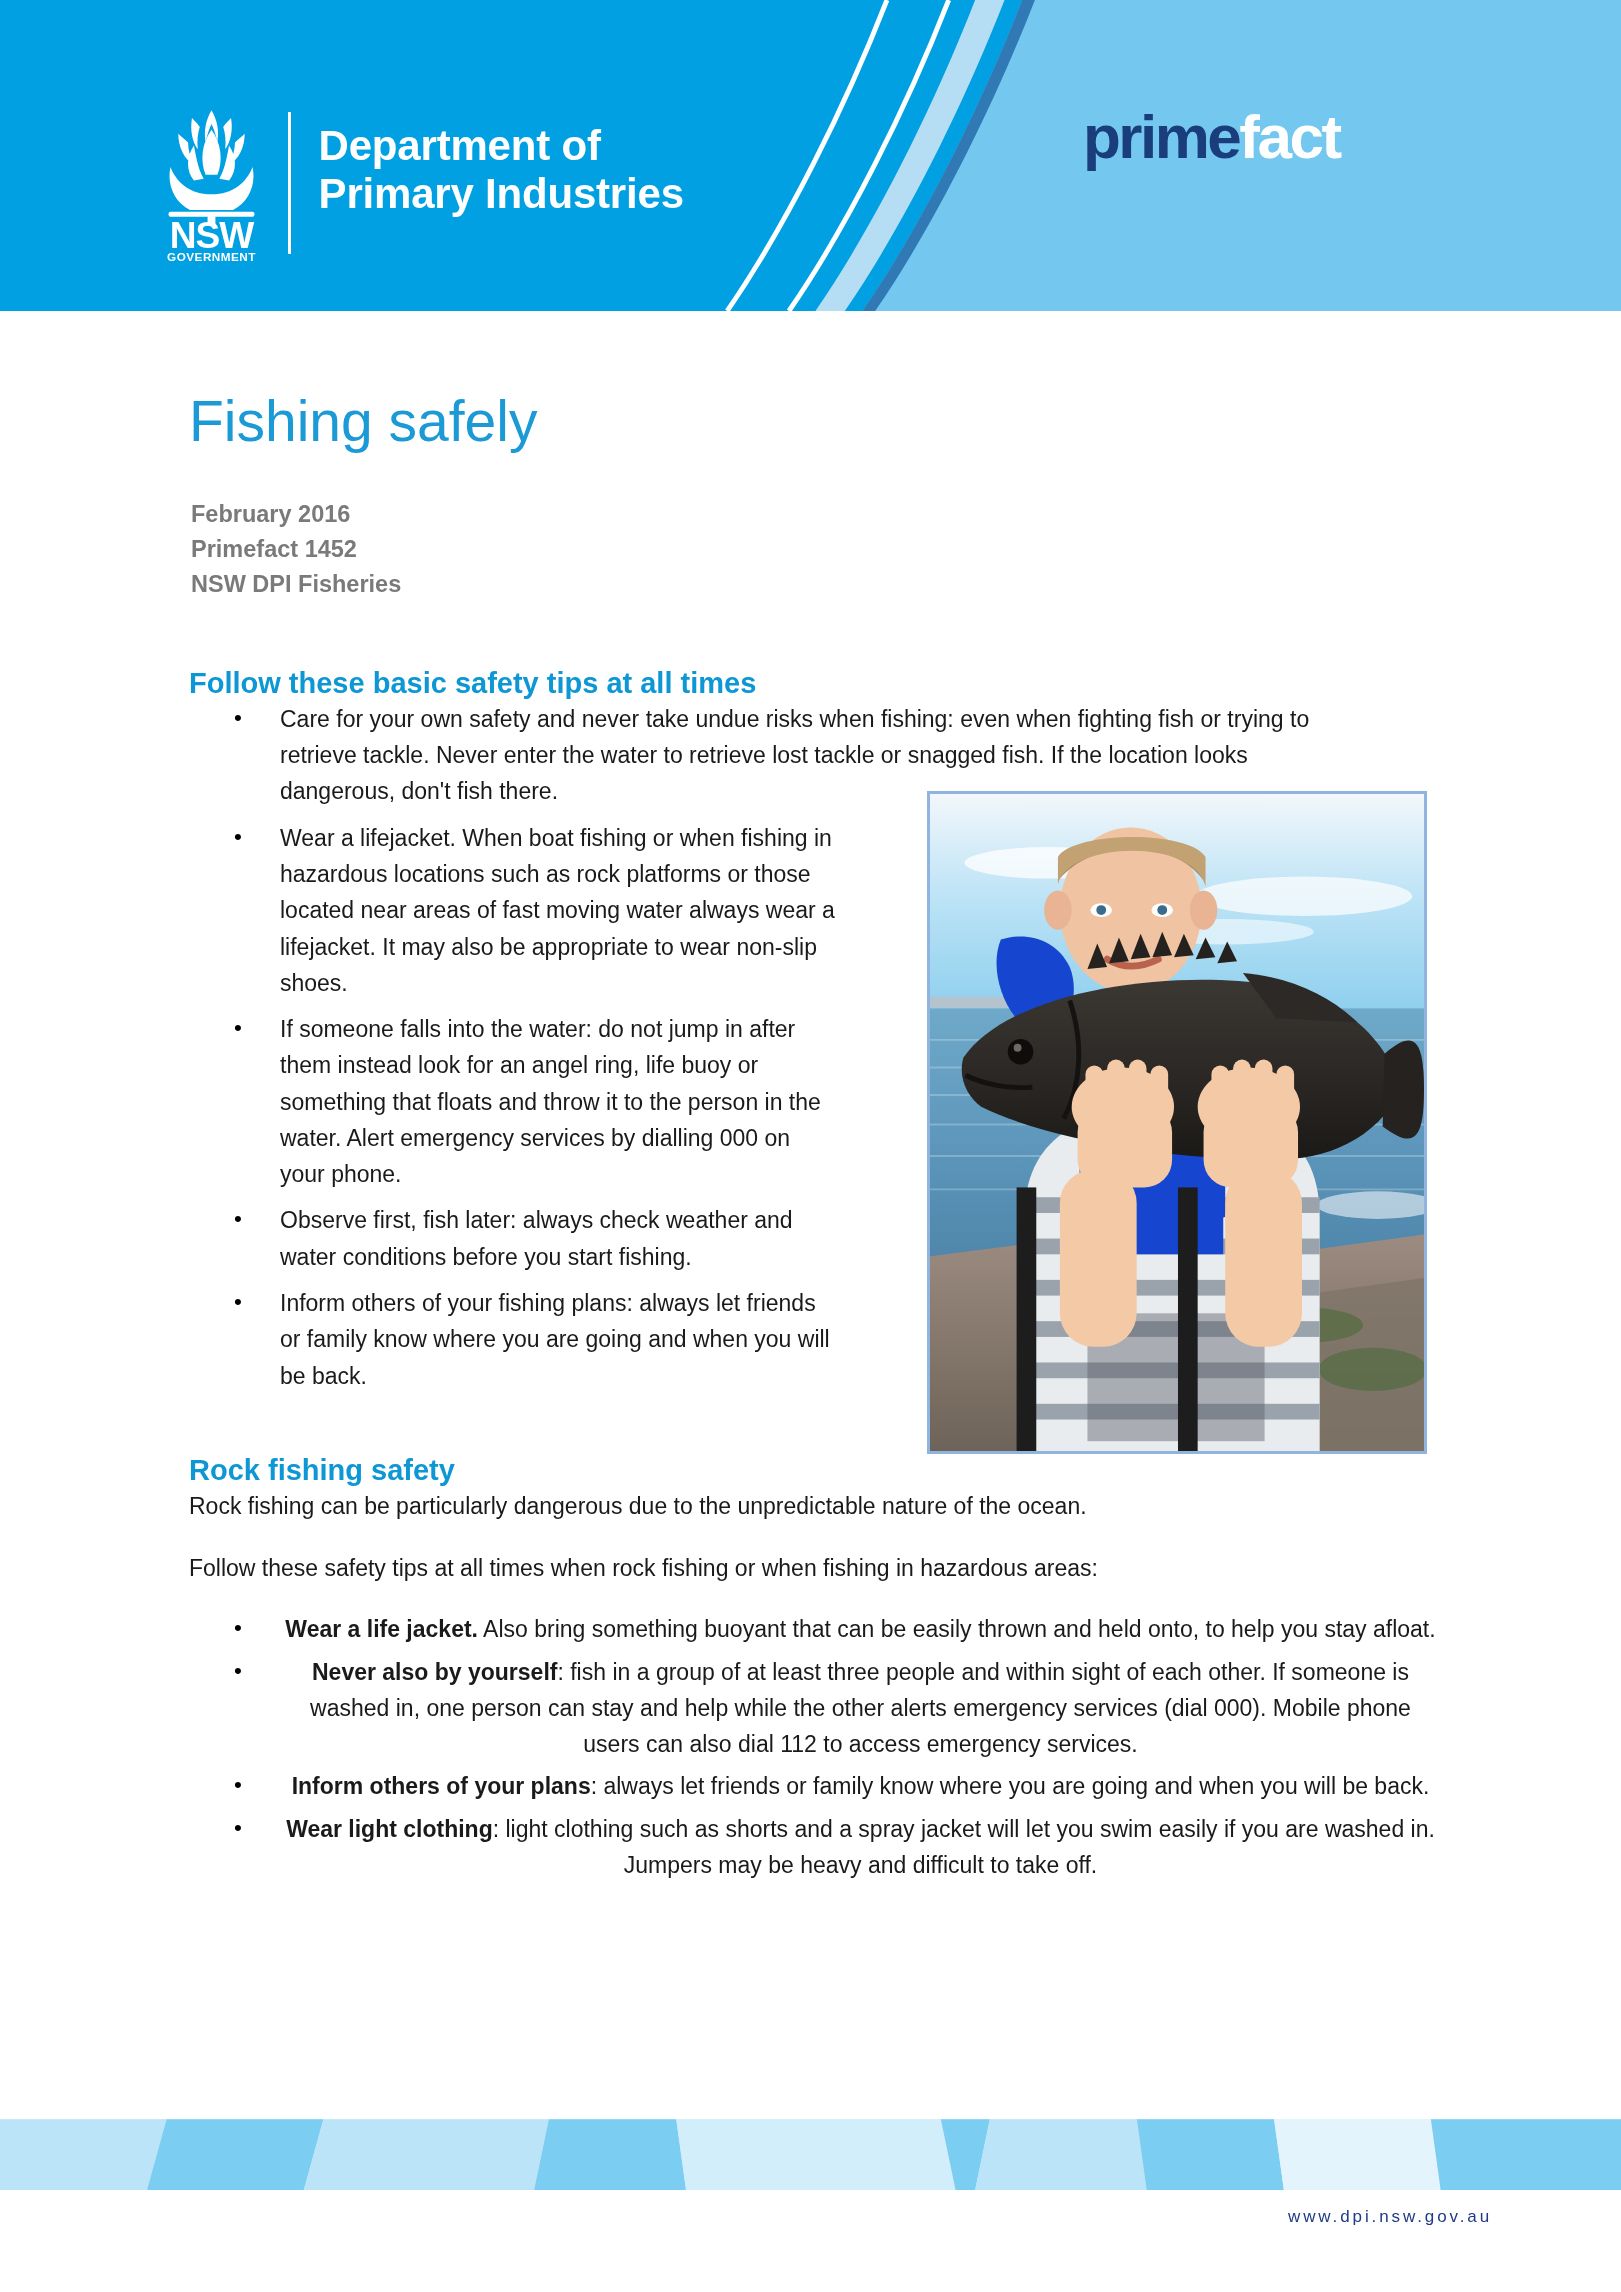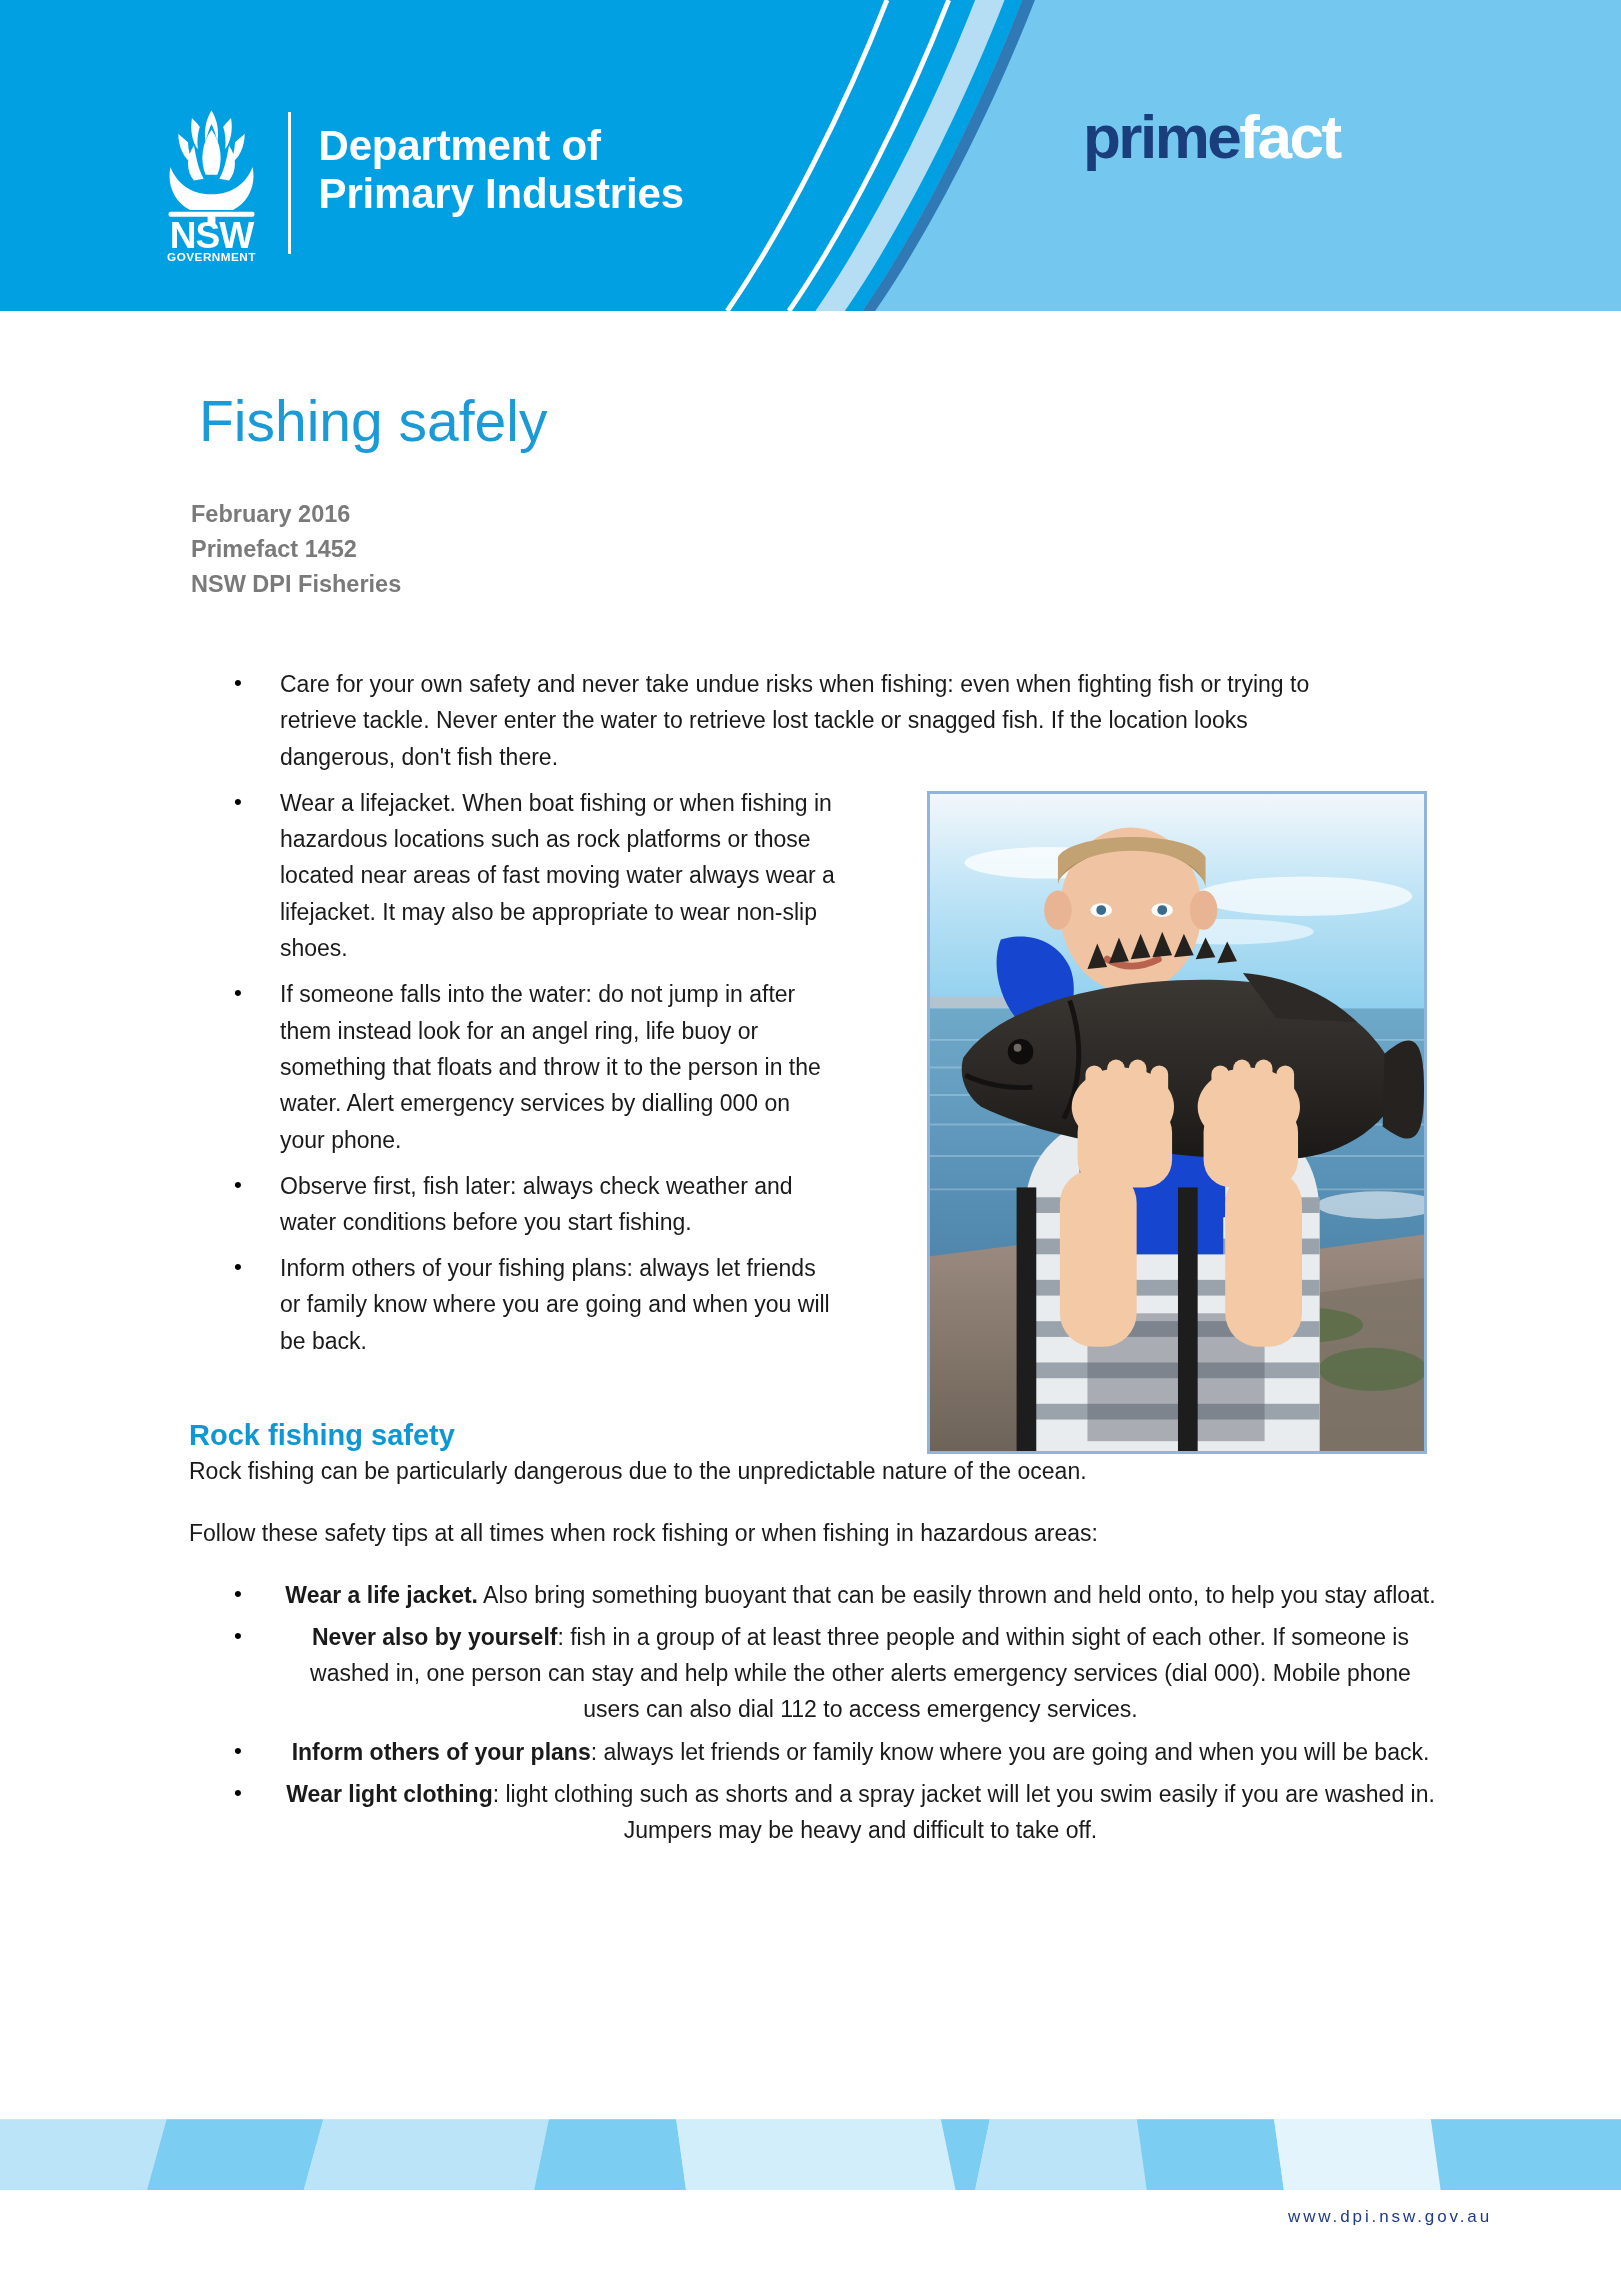--- a/index.html
+++ b/index.html
@@ -74,21 +74,21 @@
 
   
   .content {
     position: absolute;
     left: 0;
     top: 311px;
     width: 1621px;
   }
   .page-title {
     position: absolute;
-    left: 199px;
+    left: 189px;
     top: 82px;
     font-size: 57px;
     color: #1B9AD6;
     font-weight: normal;
     line-height: 1;
     margin: 0;
   }
   .meta {
     position: absolute;
     left: 191px;
@@ -250,20 +250,21 @@
   <h1 class="page-title">Fishing safely</h1>
 
   <div class="meta">
     <div>February 2016</div>
     <div>Primefact 1452</div>
     <div>NSW DPI Fisheries</div>
   </div>
 
   <div class="body-main">
 
+    <h2 class="section-heading sec1-heading">Follow these basic safety tips at all times</h2>
 
     <ul class="bullets narrow">
       <li class="full">Care for your own safety and never take undue risks when fishing: even when fighting fish or trying to retrieve tackle. Never enter the water to retrieve lost tackle or snagged fish.  If the location looks dangerous, don't fish there.</li>
       <li>Wear a lifejacket. When boat fishing or when fishing in hazardous locations such as rock platforms or those located near areas of fast moving water always wear a lifejacket. It may also be appropriate to wear non-slip shoes.</li>
       <li>If someone falls into the water: do not jump in after them instead look for an angel ring, life buoy or something that floats and throw it to the person in the water.  Alert emergency services by dialling 000 on your phone.</li>
       <li>Observe first, fish later: always check weather and water conditions before you start fishing.</li>
       <li>Inform others of your fishing plans: always let friends or family know where you are going and when you will be back.</li>
     </ul>
 
     <div class="sec2">

